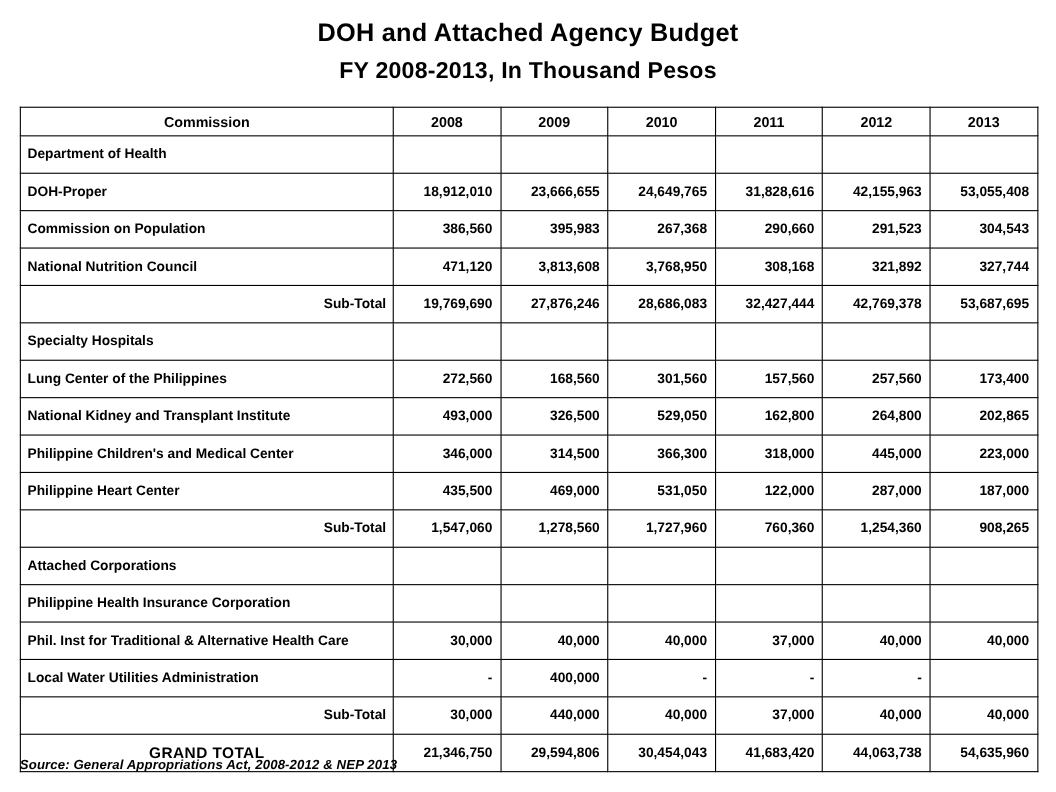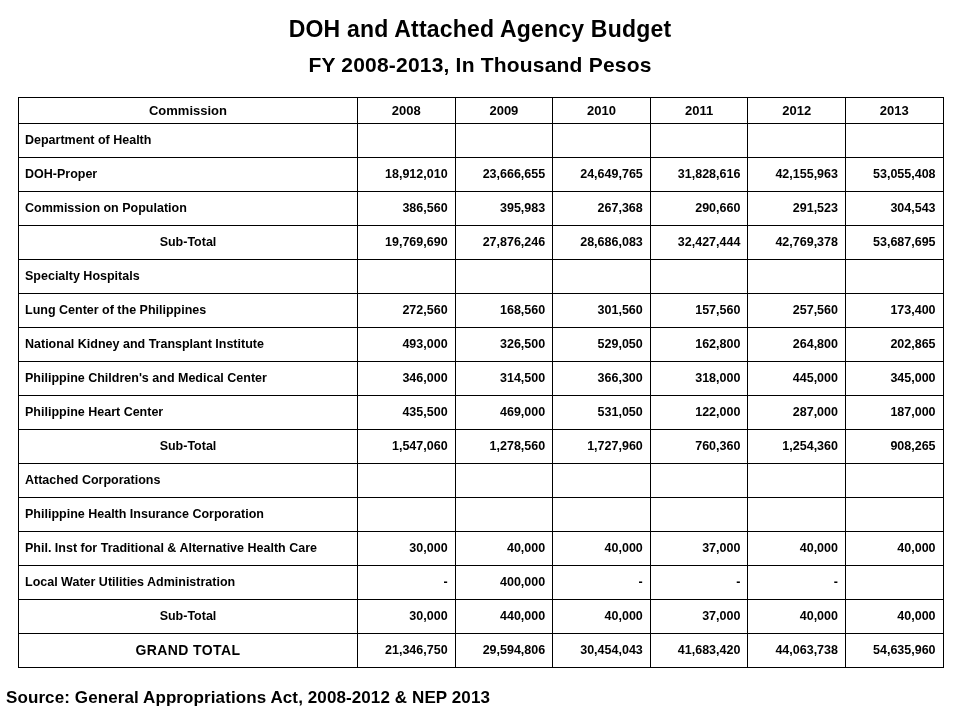--- a/index.html
+++ b/index.html
@@ -79,41 +79,42 @@
   th.head-particulars { text-align: center; }
 
   td.label {
     text-align: left;
   }
   td.num {
     text-align: right;
     padding-right: 7px;
   }
   td.subtotal-label {
-    text-align: center;
+    text-align: right;
   }
   td.grand-label {
     text-align: center;
     font-size: 14px;
     letter-spacing: 0.4px;
   }
   
   .ind0 { padding-left: 4px; }
   .ind1 { padding-left: 11px; }
   .ind2 { padding-left: 17px; }
 
   
   .source-line {
     position: absolute;
-    left: 6px;
+    left: 18px;
     top: 688px;
-    font-size: 17px;
+    font-size: 12px;
     font-weight: bold;
     white-space: nowrap;
     letter-spacing: 0.1px;
+    font-style: italic;
   }
 </style>
 </head>
 <body>
 
 <div class="page">
 
   <div class="title-block">
     <div class="title-line1">DOH and Attached Agency Budget</div>
     <div class="title-line2">FY 2008-2013,  In Thousand Pesos</div>
@@ -162,20 +163,29 @@
         <tr>
           <td class="label ind1">Commission on Population</td>
           <td class="num">386,560</td>
           <td class="num">395,983</td>
           <td class="num">267,368</td>
           <td class="num">290,660</td>
           <td class="num">291,523</td>
           <td class="num">304,543</td>
         </tr>
         <tr>
+          <td class="label ind2">National Nutrition Council</td>
+          <td class="num">471,120</td>
+          <td class="num">3,813,608</td>
+          <td class="num">3,768,950</td>
+          <td class="num">308,168</td>
+          <td class="num">321,892</td>
+          <td class="num">327,744</td>
+        </tr>
+        <tr>
           <td class="subtotal-label">Sub-Total</td>
           <td class="num">19,769,690</td>
           <td class="num">27,876,246</td>
           <td class="num">28,686,083</td>
           <td class="num">32,427,444</td>
           <td class="num">42,769,378</td>
           <td class="num">53,687,695</td>
         </tr>
         <tr>
           <td class="label ind0">Specialty Hospitals</td>
@@ -204,21 +214,21 @@
           <td class="num">264,800</td>
           <td class="num">202,865</td>
         </tr>
         <tr>
           <td class="label ind0">Philippine Children's and Medical Center</td>
           <td class="num">346,000</td>
           <td class="num">314,500</td>
           <td class="num">366,300</td>
           <td class="num">318,000</td>
           <td class="num">445,000</td>
-          <td class="num">345,000</td>
+          <td class="num">223,000</td>
         </tr>
         <tr>
           <td class="label ind0">Philippine Heart Center</td>
           <td class="num">435,500</td>
           <td class="num">469,000</td>
           <td class="num">531,050</td>
           <td class="num">122,000</td>
           <td class="num">287,000</td>
           <td class="num">187,000</td>
         </tr>

